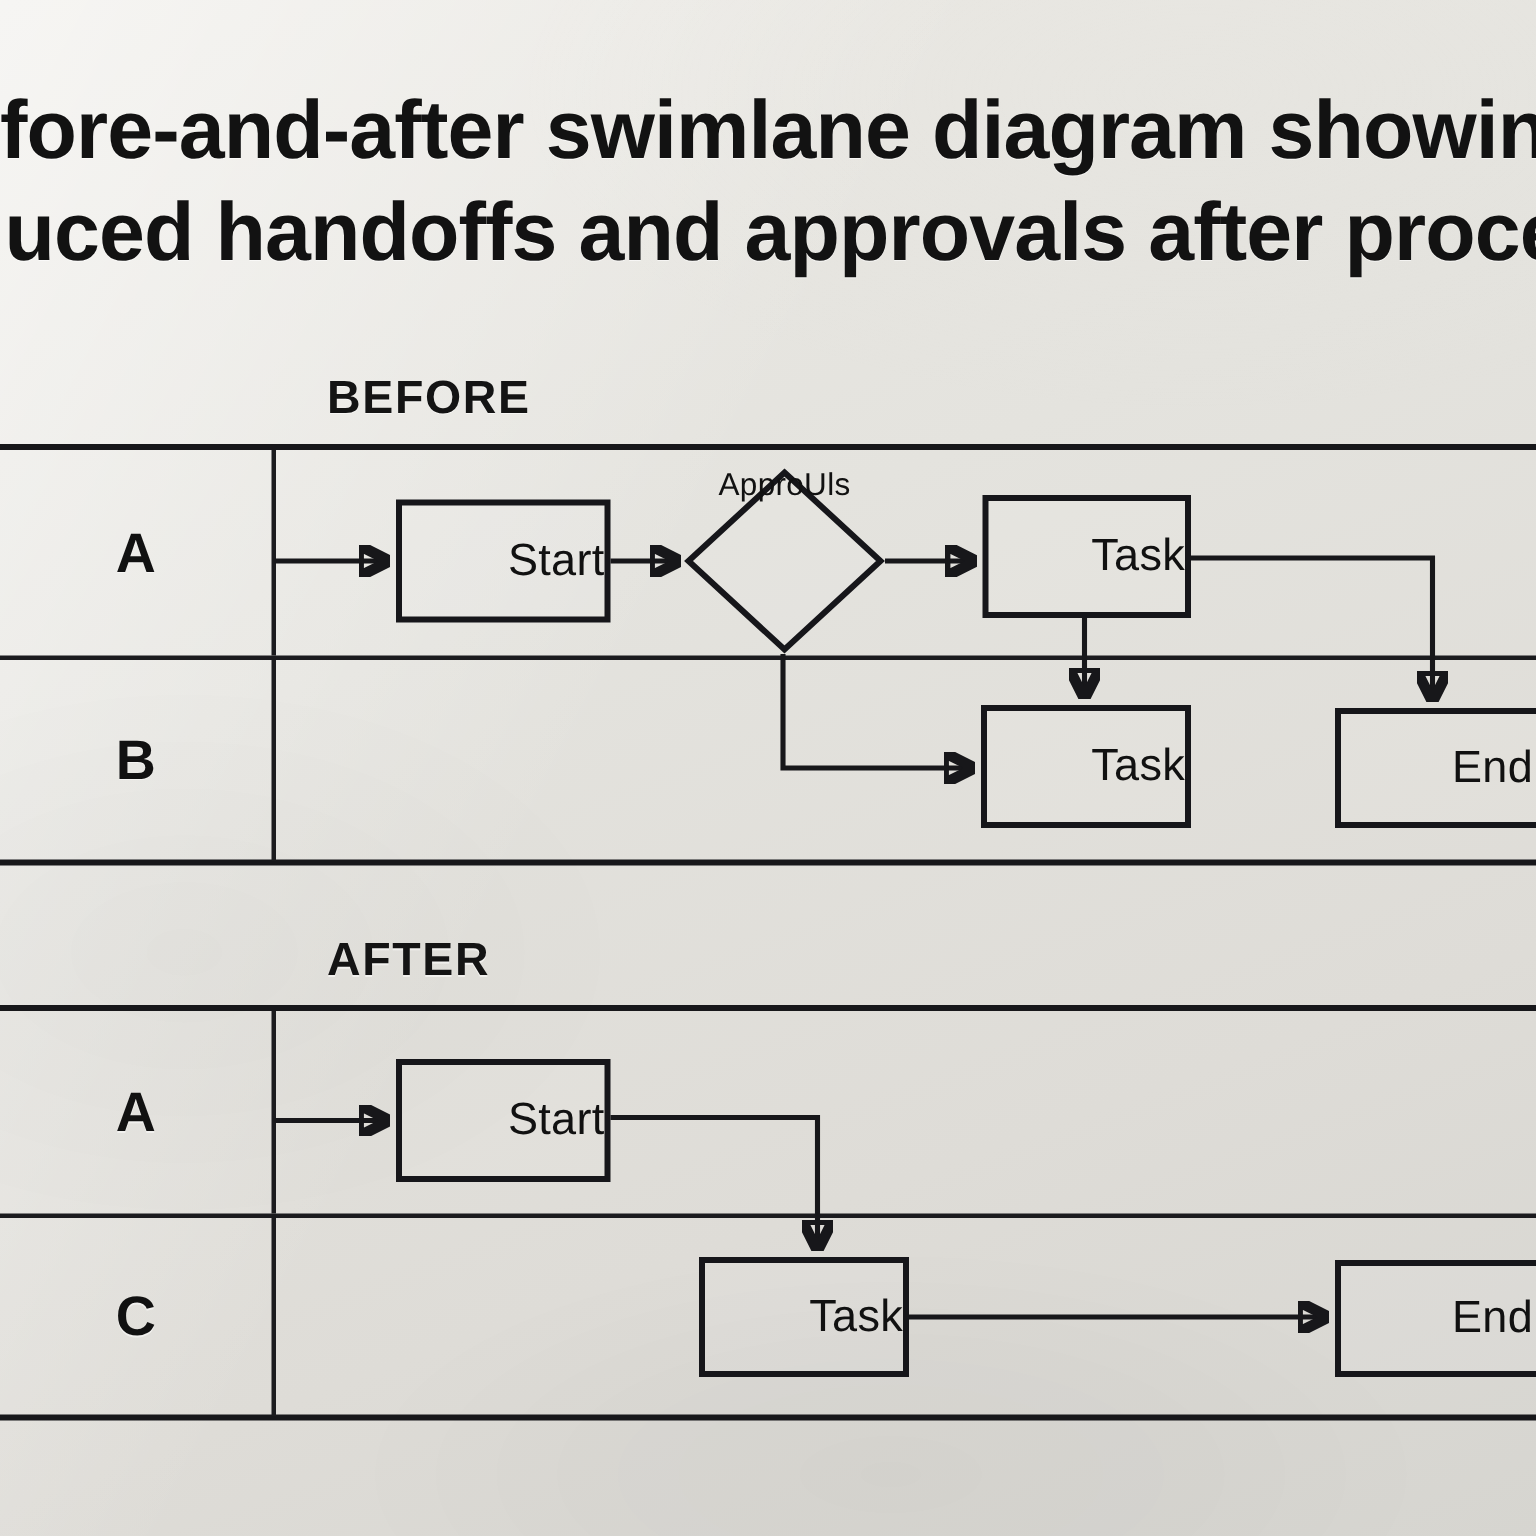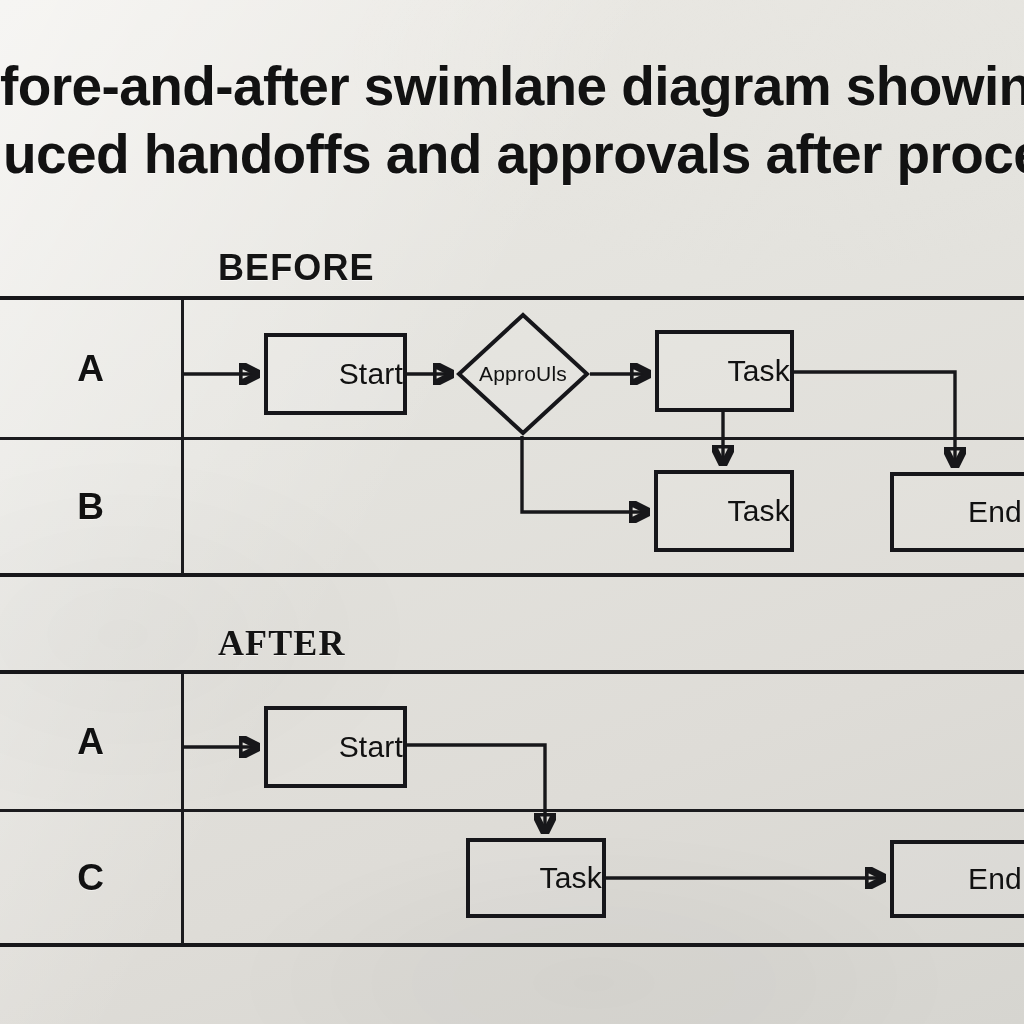--- a/index.html
+++ b/index.html
@@ -38,21 +38,21 @@
     line-height: 68px;
     font-weight: 700;
     letter-spacing: -0.6px;
     white-space: nowrap;
     text-shadow: 0 1px 0 rgba(255,255,255,.6);
   }
   #title .tline { display: block; }
 
   .section-label {
     position: absolute;
-    font-size: 36px;
+    font-size: 31px;
     font-weight: 700;
     letter-spacing: 1.1px;
     color: #141414;
     text-shadow: 0 1px 0 rgba(255,255,255,.55);
   }
 
   .swimlane {
     position: absolute;
     left: 0;
     width: 1024px;
@@ -101,21 +101,21 @@
     justify-content: flex-end;
     color: #111;
     font-size: 30px;
     letter-spacing: .2px;
   }
   .node.clipped-right { border-right: none; }
 
   .diamond {
     position: absolute;
     display: flex;
-    align-items: center;
+    align-items: flex-start;
     justify-content: center;
   }
   .diamond .dshape {
     position: absolute;
     inset: 0;
   }
   .diamond .dlabel {
     position: relative;
     font-size: 21px;
     color: #111;
@@ -181,21 +181,21 @@
 </div>
 
 <div class="node" style="left:654px; top:470px; width:140px; height:82px;">
   <span>Task</span>
 </div>
 
 <div class="node clipped-right" style="left:890px; top:472px; width:140px; height:80px;">
   <span style="margin-right:8px;">End</span>
 </div>
 
-<div class="section-label" style="left:218px; top:622px;font-family:Liberation Serif, serif;">AFTER</div>
+<div class="section-label" style="left:218px; top:622px;">AFTER</div>
 
 <div class="swimlane" id="after-swimlane" style="top:670px; height:277px;">
 
   <div class="lane" style="height:135px;">
     <div class="lane-header">
       <span class="lane-name">A</span>
     </div>
     <div class="lane-divider"></div>
   </div>
 

